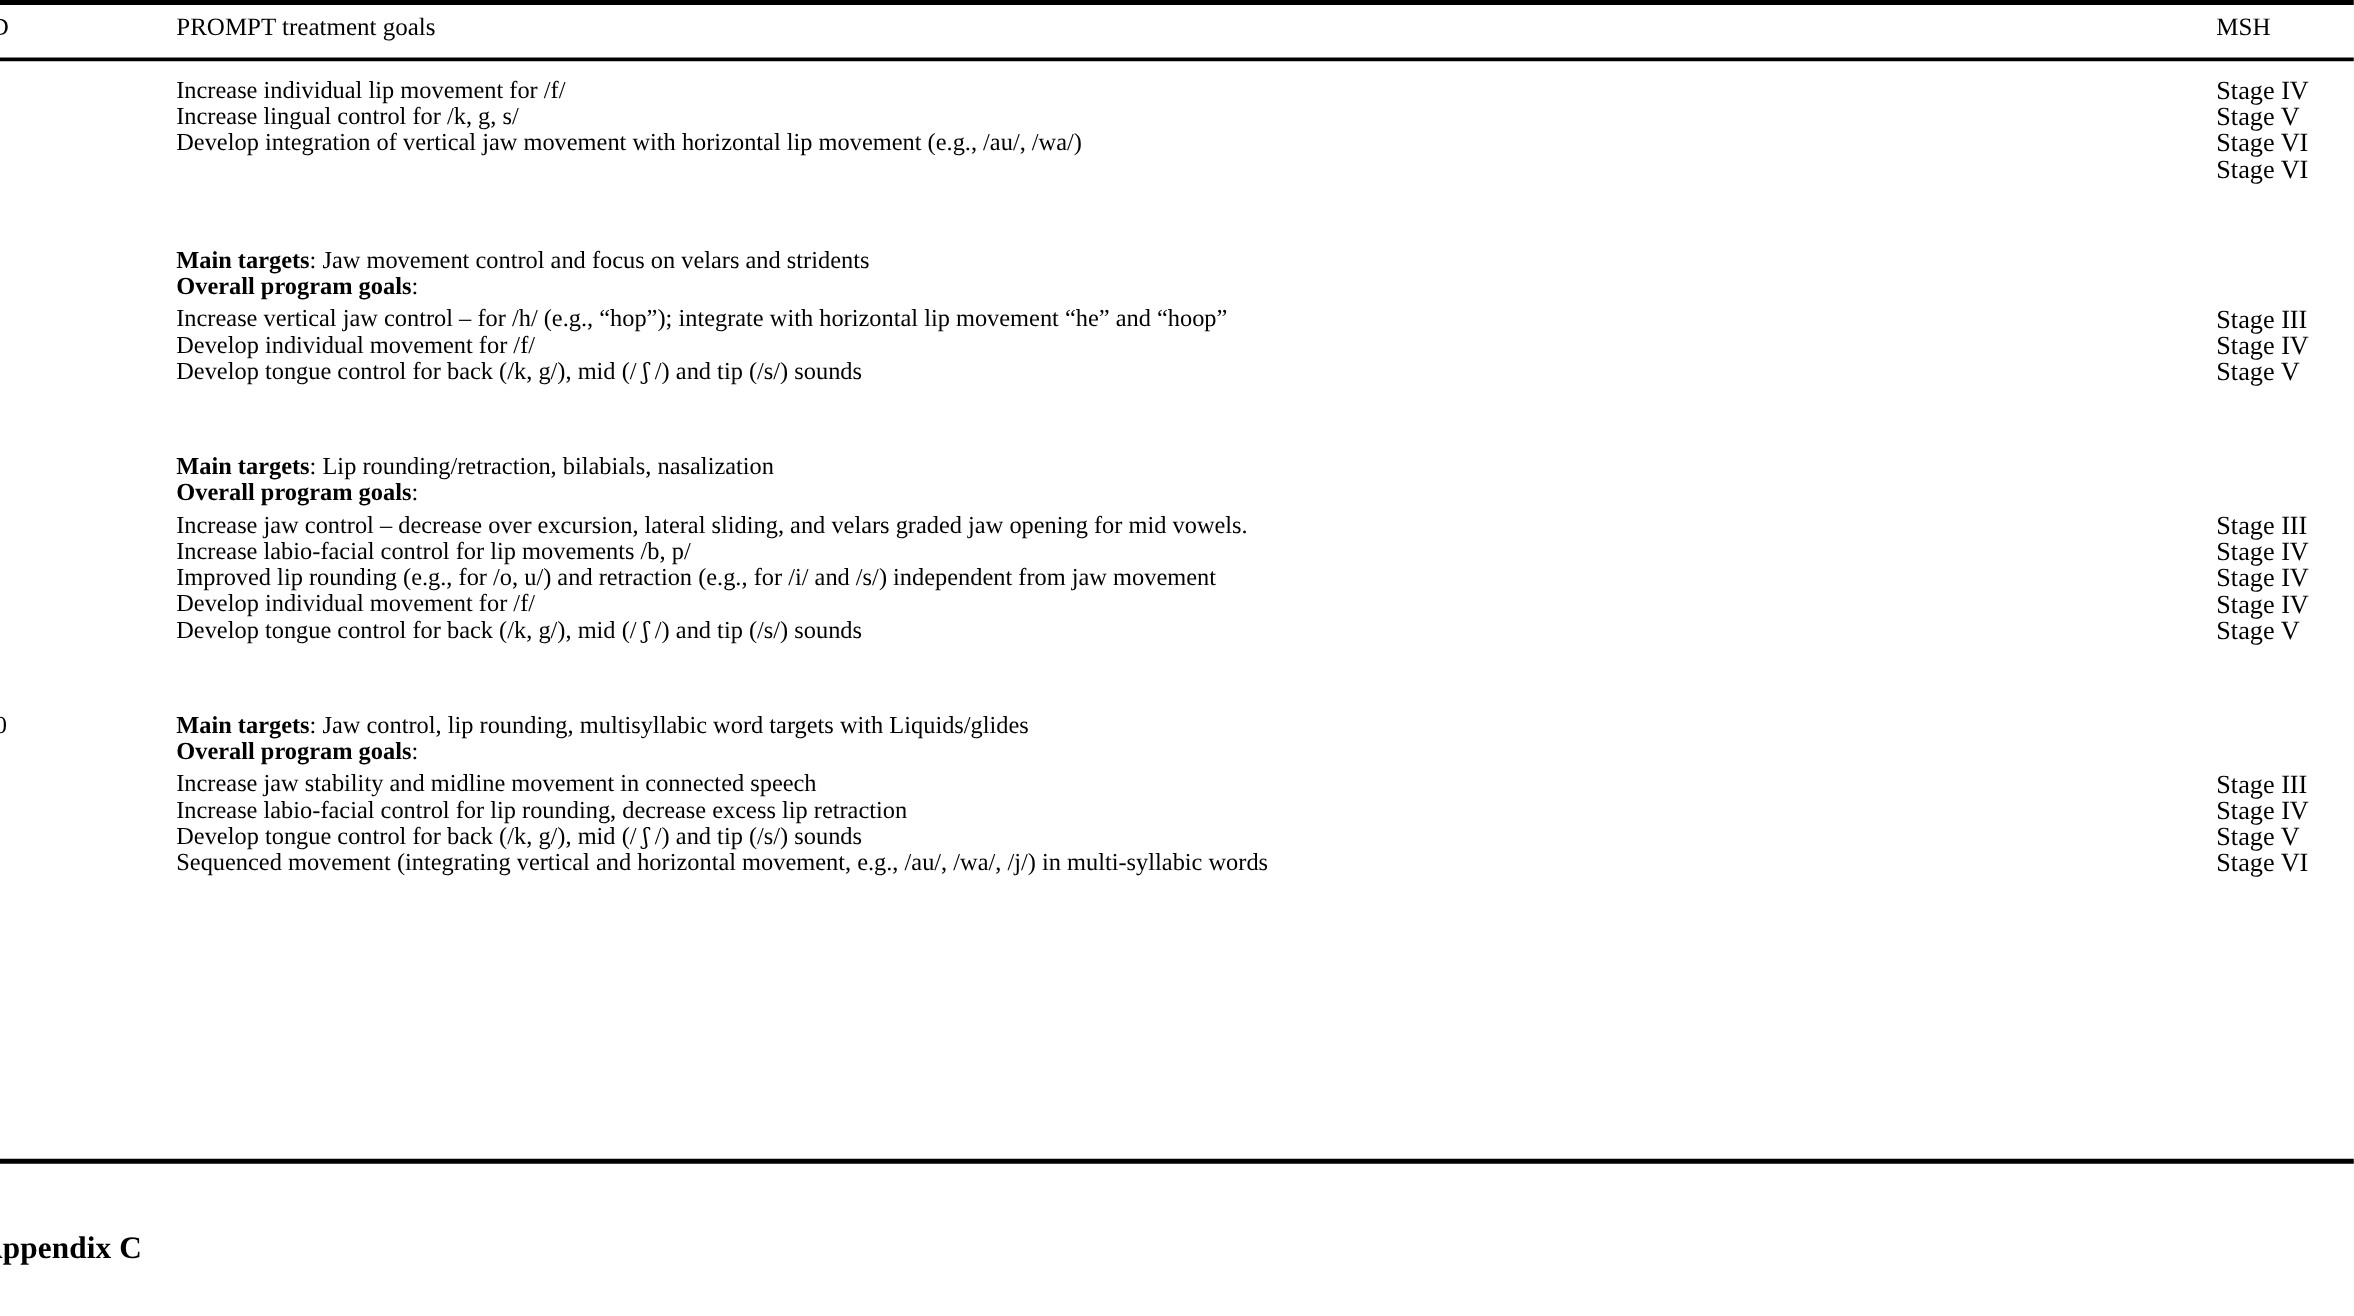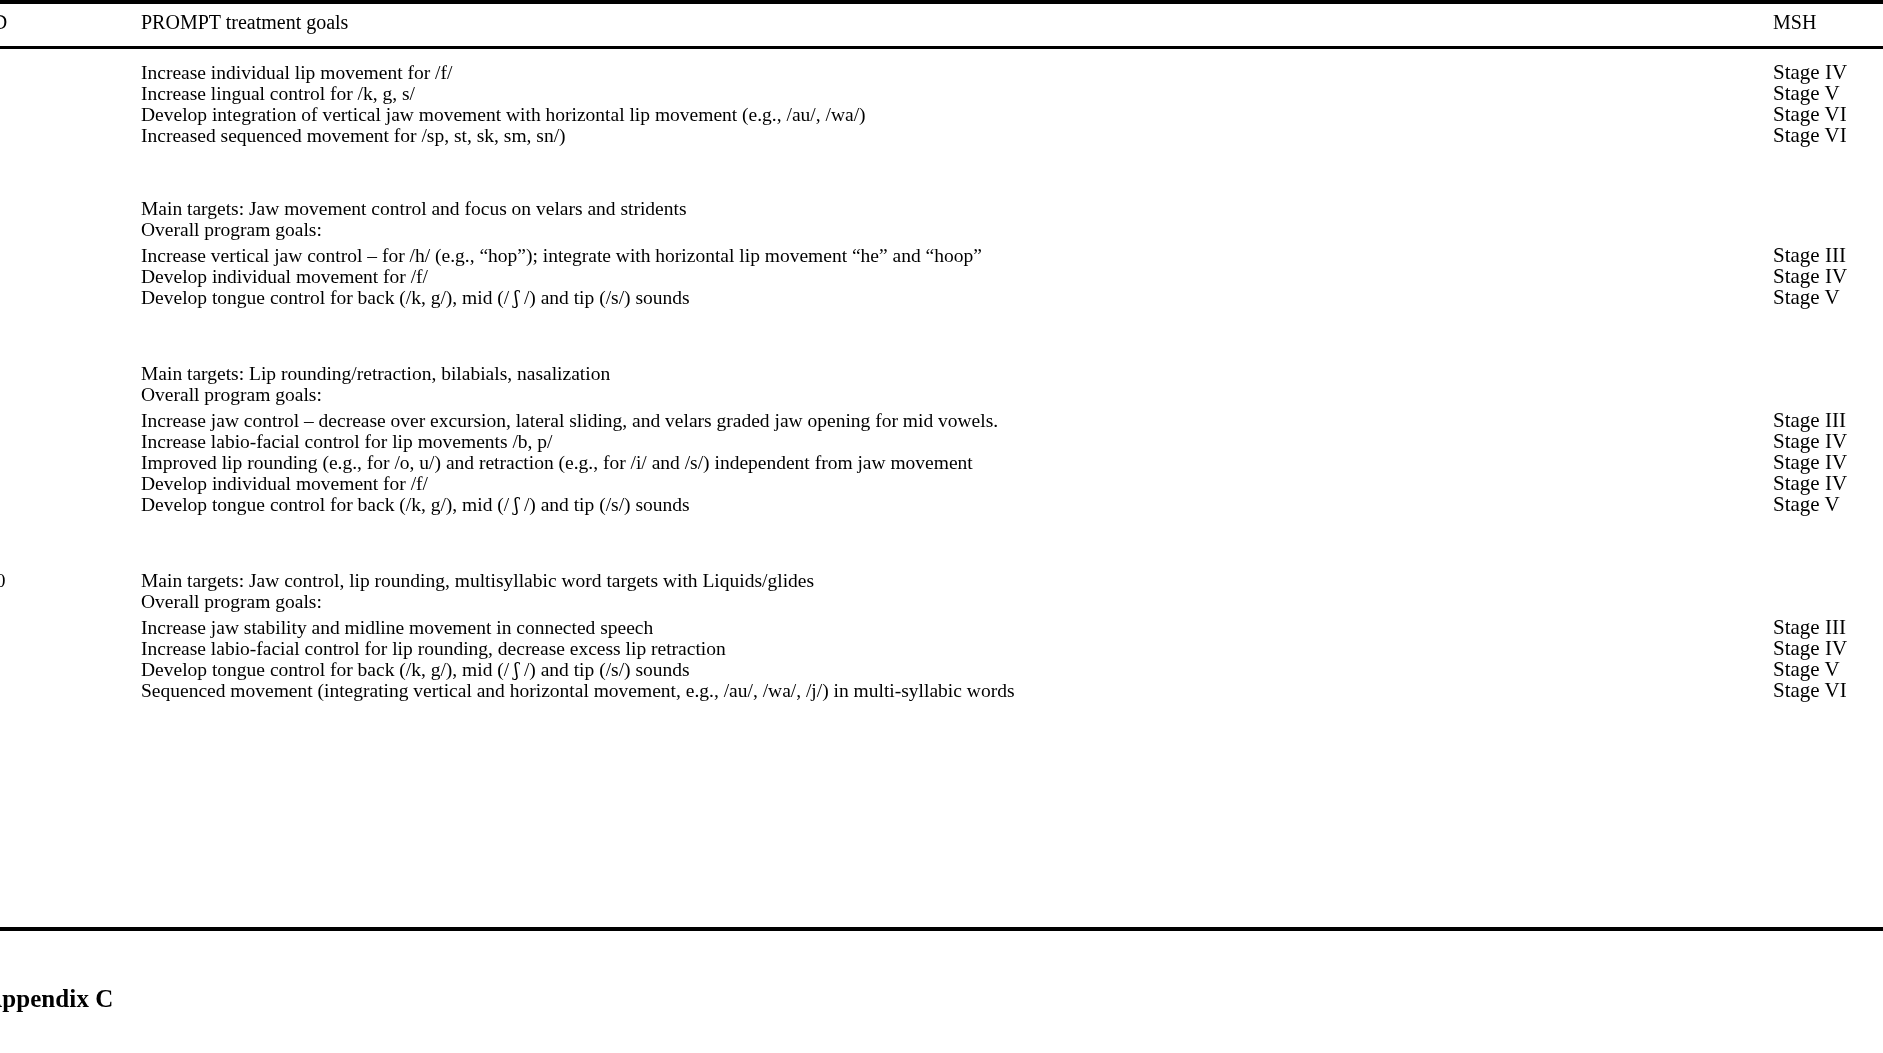--- a/index.html
+++ b/index.html
@@ -71,21 +71,21 @@
     font-size: 21px;
     line-height: 21px;
   }
 
   .header-row .col-id,
   .header-row .col-goal,
   .header-row .col-msh {
     font-size: 20px;
   }
 
-  b, .bold { font-weight: 400; }
+  b, .bold { font-weight: 700; }
 
   .ipa-esh {
     font-family: "DejaVu Serif", serif;
     font-size: 18px;
   }
 
   .appendix {
     position: absolute;
     left: -16px;
     top: 985px;
@@ -123,21 +123,20 @@
           <span class="col-goal">Increase lingual control for /k, g, s/</span>
           <span class="col-msh">Stage V</span>
         </div>
         <div class="row" style="top: 104px;">
           <span class="col-id"></span>
           <span class="col-goal">Develop integration of vertical jaw movement with horizontal lip movement (e.g., /au/, /wa/)</span>
           <span class="col-msh">Stage VI</span>
         </div>
         <div class="row" style="top: 125px;">
           <span class="col-id"></span>
-          <span class="col-goal">Increased sequenced movement for /sp, st, sk, sm, sn/)</span>
           <span class="col-msh">Stage VI</span>
         </div>
         <div class="row" style="top: 198px;">
           <span class="col-id">8</span>
           <span class="col-goal"><b>Main targets</b>: Jaw movement control and focus on velars and stridents</span>
           <span class="col-msh"></span>
         </div>
         <div class="row" style="top: 219px;">
           <span class="col-id"></span>
           <span class="col-goal"><b>Overall program goals</b>:</span>

